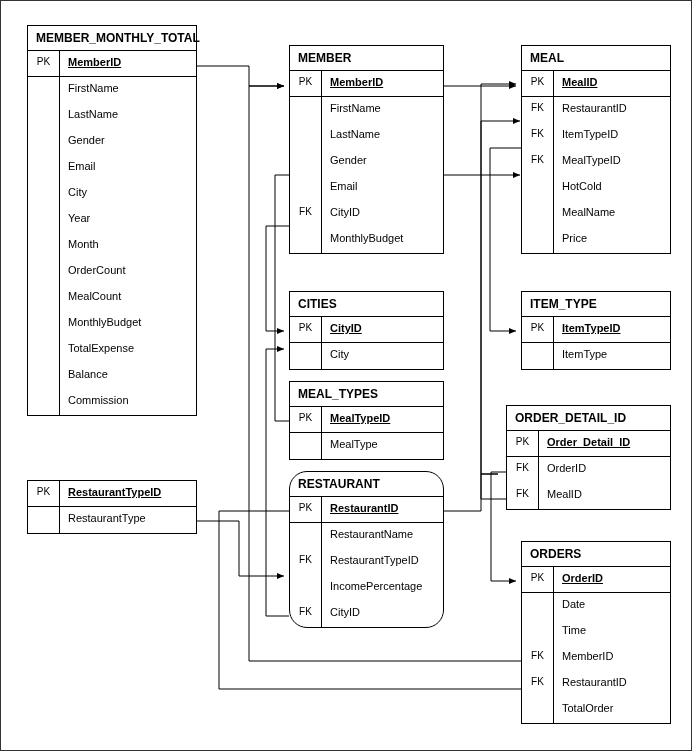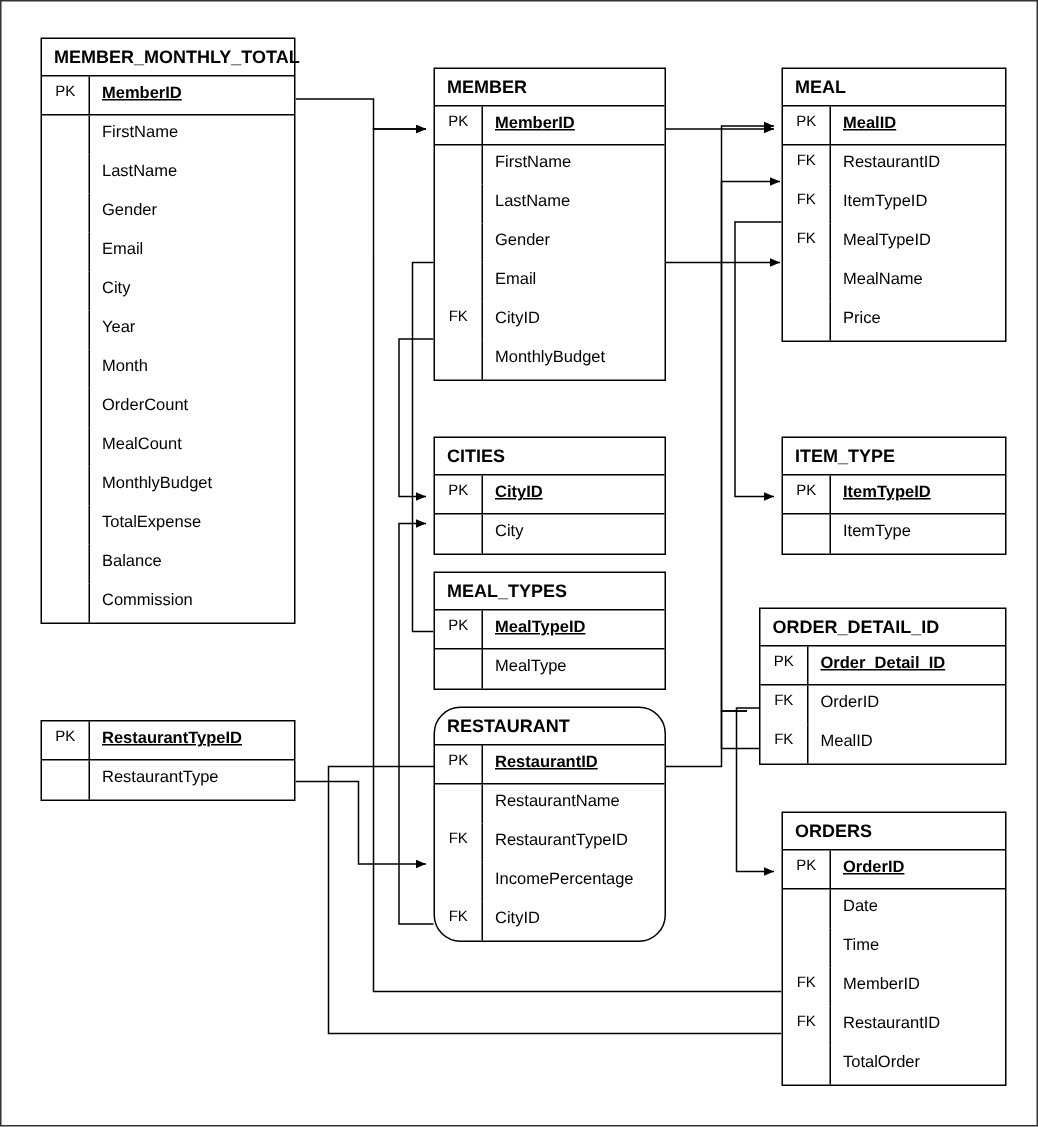--- a/index.html
+++ b/index.html
@@ -237,20 +237,24 @@
       <div class="entity-row">
         <div class="key-col">FK</div>
         <div class="attr-col">ItemTypeID</div>
       </div>
       <div class="entity-row">
         <div class="key-col">FK</div>
         <div class="attr-col">MealTypeID</div>
       </div>
       <div class="entity-row">
         <div class="key-col"></div>
+        <div class="attr-col">HotCold</div>
+      </div>
+      <div class="entity-row">
+        <div class="key-col"></div>
         <div class="attr-col">MealName</div>
       </div>
       <div class="entity-row">
         <div class="key-col"></div>
         <div class="attr-col">Price</div>
       </div>
     </div>
     <div class="entity" style="left: 520px; top: 290px; width: 150px;">
       <div class="entity-title">ITEM_TYPE</div>
       <div class="entity-row header-sep">

